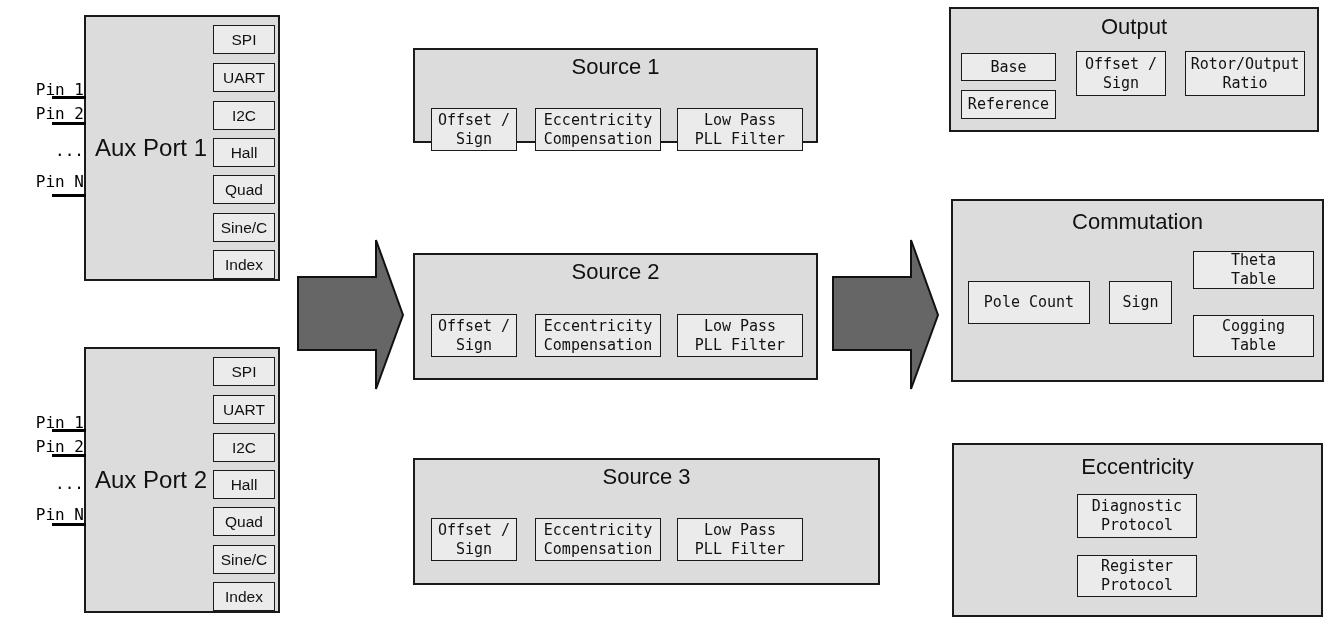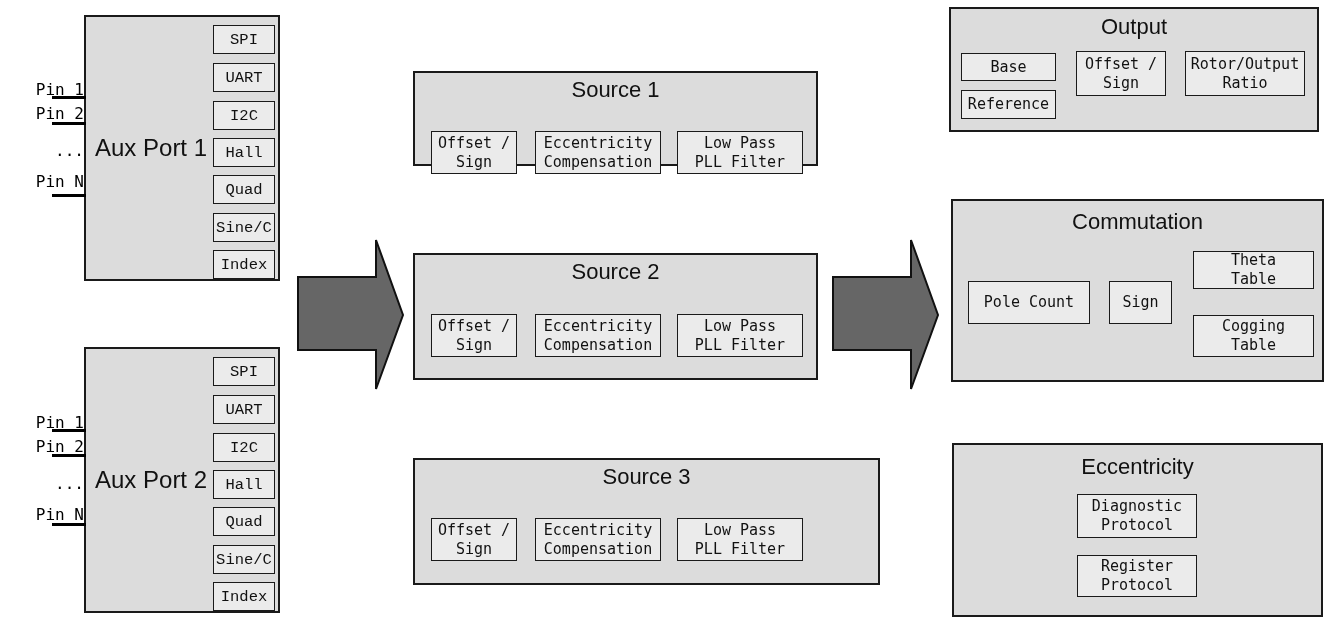--- a/index.html
+++ b/index.html
@@ -52,21 +52,21 @@
   }
   .proto{
     position:absolute;
     left:127px;width:62px;height:29px;
     background:#ebebeb;
     border:1.5px solid #1a1a1a;
     box-sizing:border-box;
     display:flex;align-items:center;justify-content:center;
   }
   .proto span{
-    font-family:Liberation Mono, monospace;
+    font-family:Liberation Sans, sans-serif;
     font-size:15.5px;color:#111;white-space:nowrap;
   }
   .pin-label{
     position:absolute;
     left:14px;width:70px;height:17px;
     text-align:right;
     font-family:"DejaVu Sans Mono", monospace;
     font-size:16px;color:#000;
     white-space:nowrap;
   }
@@ -151,21 +151,21 @@
   <div class="pin-label" style="top:505px">Pin N</div>
   <div class="pin-wire" style="top:523px"></div>
 
   <svg class="flow-arrow" style="left:296px;top:238px;" viewBox="0 0 110 154">
     <polygon points="2,39 80,39 80,2 107,77 80,151 80,112 2,112" fill="#666666" stroke="#111111" stroke-width="2"></polygon>
   </svg>
   <svg class="flow-arrow" style="left:831px;top:238px;" viewBox="0 0 110 154">
     <polygon points="2,39 80,39 80,2 107,77 80,151 80,112 2,112" fill="#666666" stroke="#111111" stroke-width="2"></polygon>
   </svg>
 
-  <div class="block" style="left:413px;top:48px;width:405px;height:95px;margin-top:23px;">
+  <div class="block" style="left:413px;top:48px;width:405px;height:95px;">
     <div class="block-title" style="top:4px">Source 1</div>
     <div class="ibox" style="left:16px;top:58px;width:86px;height:43px;">
         <span>Offset /
 Sign</span>
       </div>
     <div class="ibox" style="left:120px;top:58px;width:126px;height:43px;">
         <span>Eccentricity
 Compensation</span>
       </div>
     <div class="ibox" style="left:262px;top:58px;width:126px;height:43px;">

